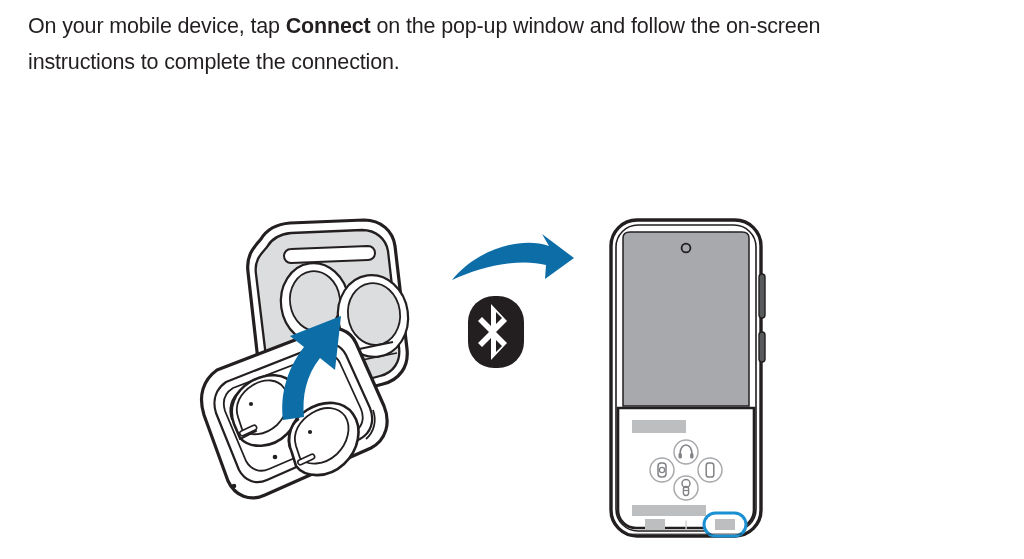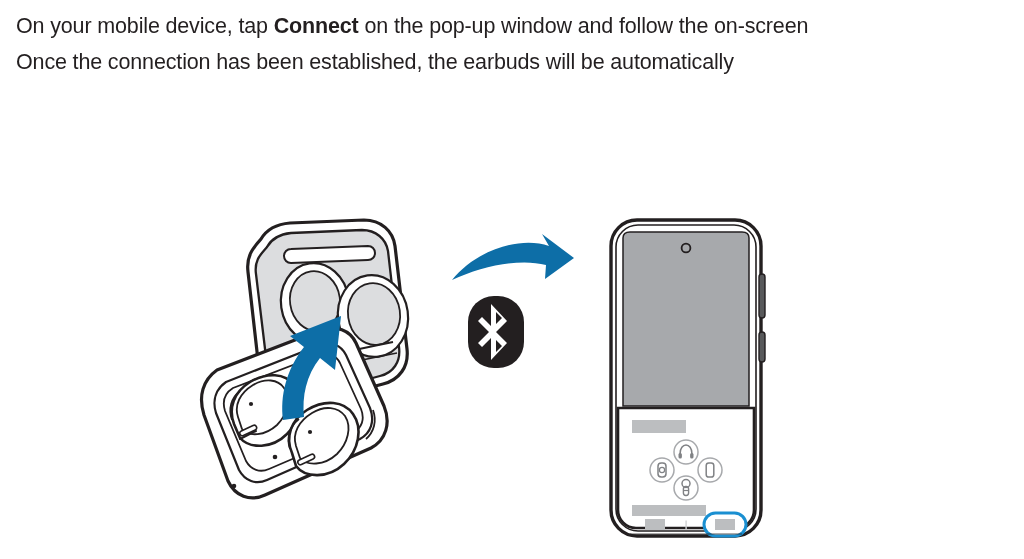--- a/index.html
+++ b/index.html
@@ -12,21 +12,21 @@
     height: 559px;
     position: relative;
     overflow: hidden;
     font-family: "Liberation Sans", sans-serif;
     color: #231f20;
   }
 
   
   #instructions {
     position: absolute;
-    left: 16px;
+    left: 28px;
     top: 8px;
     width: 968px;
   }
   .para {
     font-size: 21.5px;
     line-height: 36px;
     letter-spacing: -0.15px;
     color: #231f20;
     white-space: nowrap;
   }
@@ -49,22 +49,22 @@
 
   .sr { position:absolute; width:1px; height:1px; overflow:hidden; clip:rect(0 0 0 0); }
 </style>
 </head>
 <body>
 
 <div id="instructions">
 
   <div class="para"><span>On your mobile device, tap </span><span class="bold">Connect</span><span> on the pop-up window and follow the on-screen</span></div>
 
-
-  <div class="para">Once the connection has been established, the earbuds will be automatically</div>
+  <div class="para">instructions to complete the connection.</div>
+
 
 </div>
 
 <div id="illustration">
 
   <span class="sr">Open earbuds charging case, Bluetooth pairing arrow, and mobile phone showing a pop-up connect dialog</span>
 
   <svg class="art" id="case-art" width="250" height="300" viewBox="0 0 250 300" fill="none">
 
     <g>

